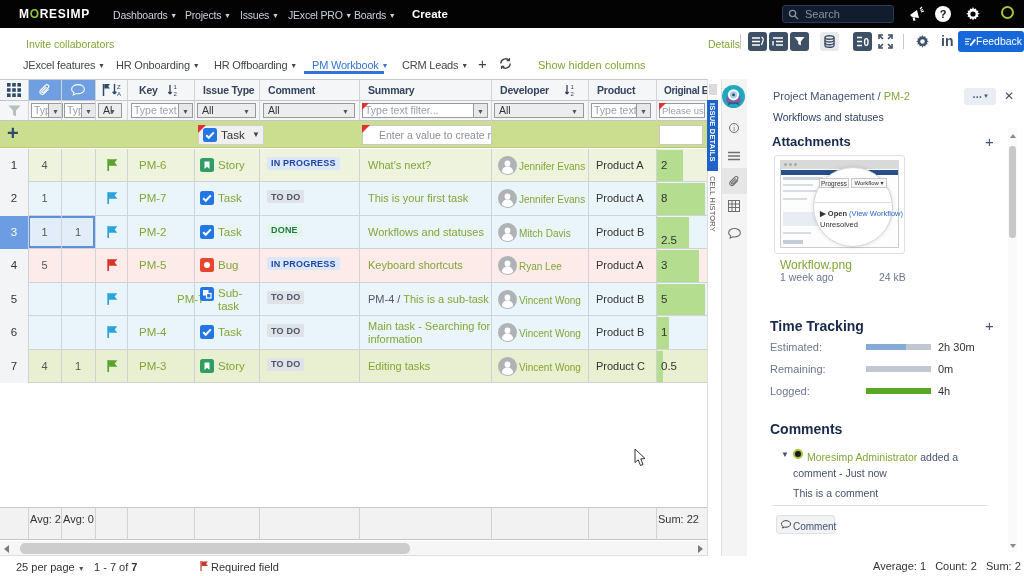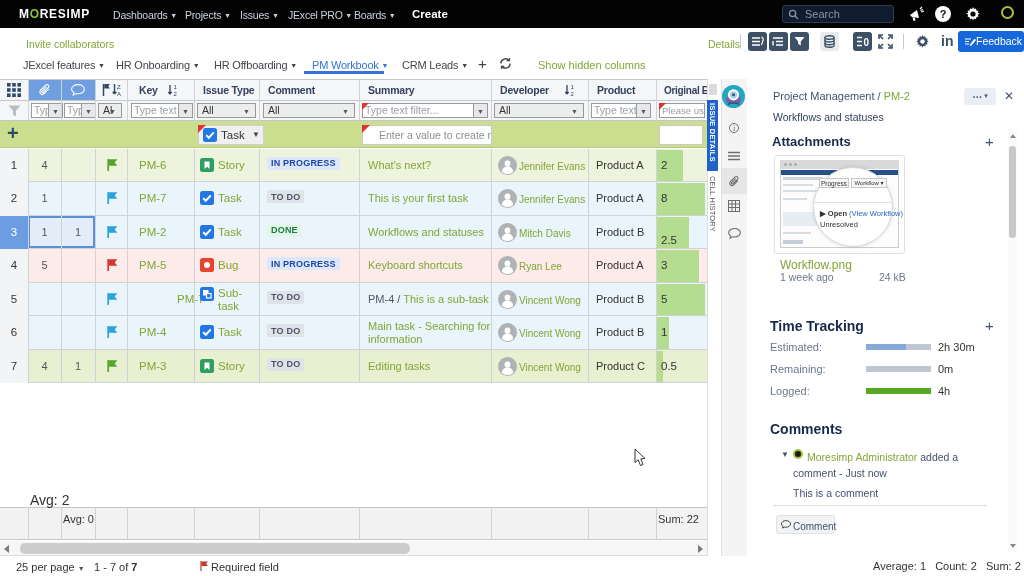--- a/index.html
+++ b/index.html
@@ -469,21 +469,21 @@
 <div class="vline" style="left:61px;top:507px;height:33px;"></div>
 <div class="vline" style="left:95px;top:507px;height:33px;"></div>
 <div class="vline" style="left:127px;top:507px;height:33px;"></div>
 <div class="vline" style="left:194px;top:507px;height:33px;"></div>
 <div class="vline" style="left:259px;top:507px;height:33px;"></div>
 <div class="vline" style="left:359px;top:507px;height:33px;"></div>
 <div class="vline" style="left:491px;top:507px;height:33px;"></div>
 <div class="vline" style="left:588px;top:507px;height:33px;"></div>
 <div class="vline" style="left:656px;top:507px;height:33px;"></div>
 <div class="vline" style="left:707px;top:507px;height:33px;"></div>
-<div class="ab" style="left:30px;top:492px;font-size:14px;color:#333;">Avg: 2</div>
+<div class="ab" style="left:30px;top:513px;font-size:11px;color:#333;">Avg: 2</div>
 <div class="ab" style="left:63px;top:513px;font-size:11px;color:#333;">Avg: 0</div>
 <div class="ab" style="left:658px;top:513px;font-size:11px;color:#333;">Sum: 22</div>
 <div class="ab" style="left:0;top:541px;width:707px;height:15px;background:#f6f6f6;border-bottom:1px solid #ddd;"></div>
 <svg class="ab" style="left:3px;top:545px;" width="7" height="8" viewBox="0 0 7 8">
       <path d="M6 0 L1 4 L6 8z" fill="#7a7a7a"></path>
     </svg>
 <svg class="ab" style="left:697px;top:545px;" width="7" height="8" viewBox="0 0 7 8">
       <path d="M1 0 L6 4 L1 8z" fill="#7a7a7a"></path>
     </svg>
 <div class="ab" style="left:20px;top:543px;width:390px;height:11px;background:#cdcdcd;border-radius:5px;"></div>

